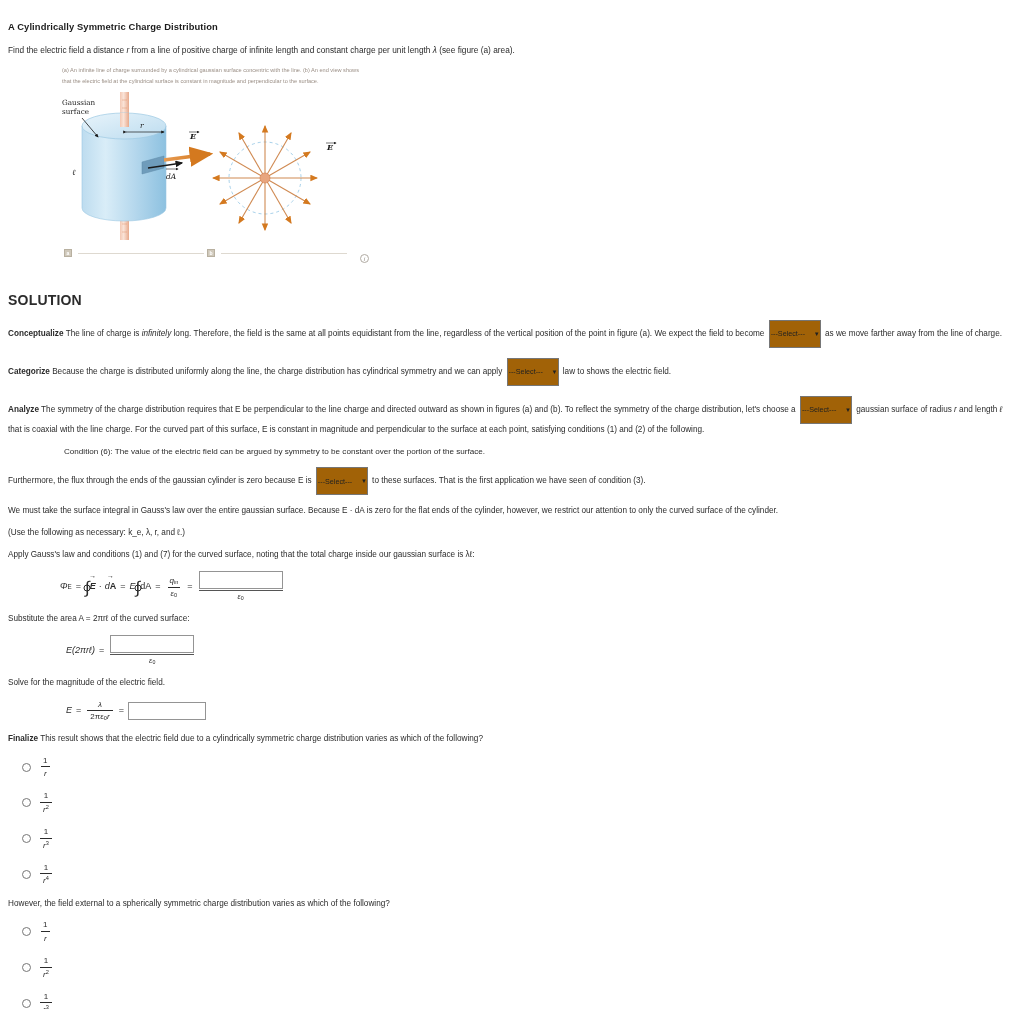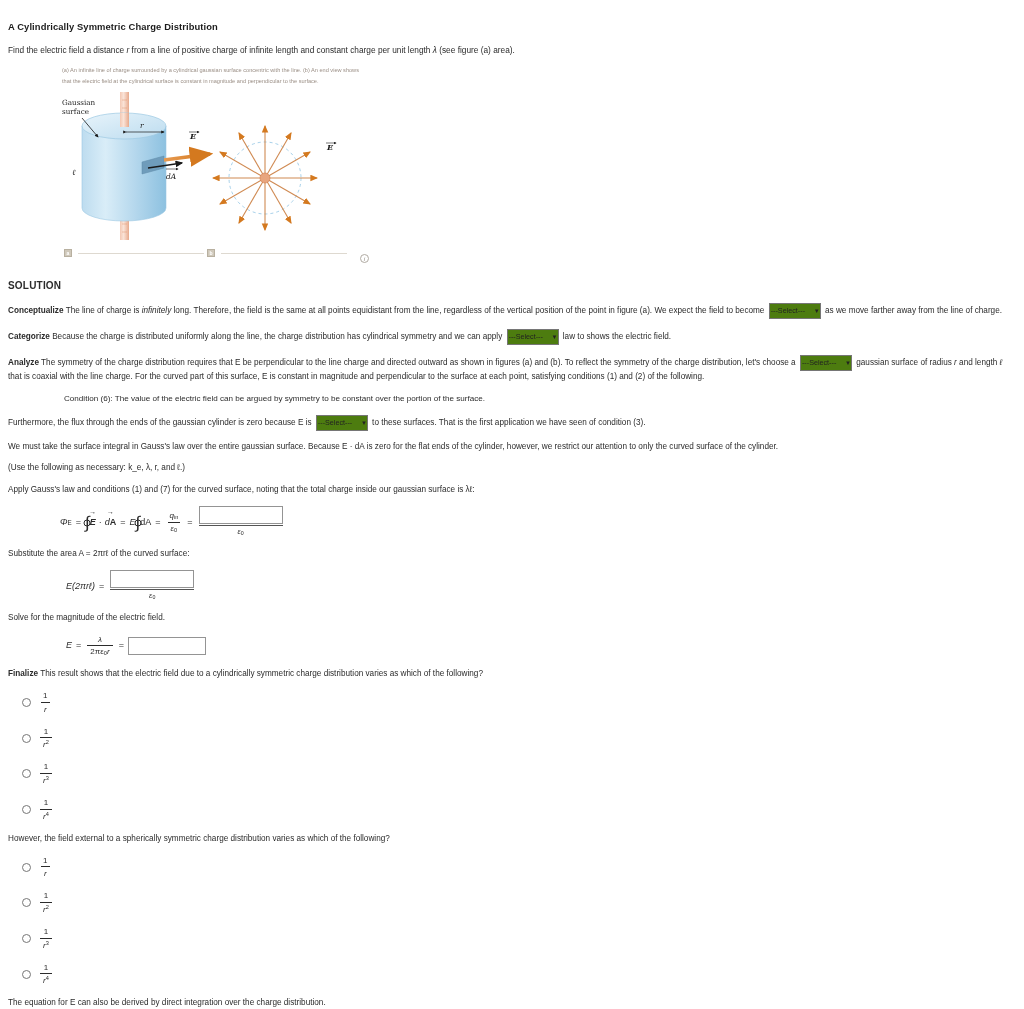--- a/index.html
+++ b/index.html
@@ -54,33 +54,33 @@
     background: #ded9d0;
   }
   .infoicon {
     position: absolute; right: -22px; top: 7px;
     width: 9px; height: 9px; border: 1px solid #b0aaa2; border-radius: 50%;
     color: #8d8880; font-size: 6px; line-height: 8px; text-align: center;
     font-style: italic;
   }
 
   
-  .sec-label { font-weight: bold; margin: 14px 0 9px 0; font-size: 10px; letter-spacing:.2px;}
+  .sec-label { font-weight: bold; margin: 25px 0 9px 0; font-size: 14px; letter-spacing:.2px;}
   p.para { margin: 0 0 10px 0; font-size: 8.2px; }
   .conds { margin: 0 0 10px 56px; }
   .conds div { margin-bottom: 3.5px; font-size: 8.1px; }
 
   select.mini {
     font-family: "Liberation Sans", sans-serif;
     font-size: 7.2px;
-    height: 16px;
+    height: 28px;
     padding: 0 1px;
     margin: 0 2px;
     border: 1px solid #767676;
-    background: #4d7c0f;
+    background: #a16207;
     color: #222;
     vertical-align: middle;
     -webkit-appearance: none; appearance: none;
   }
   .selwrap { display: inline-block; position: relative; vertical-align: middle; }
   .selwrap select { padding-right: 14px; }
   .selwrap .chev {
     position: absolute; right: 3px; top: 50%; transform: translateY(-50%);
     pointer-events: none; font-size: 6px; color: #222;
   }

